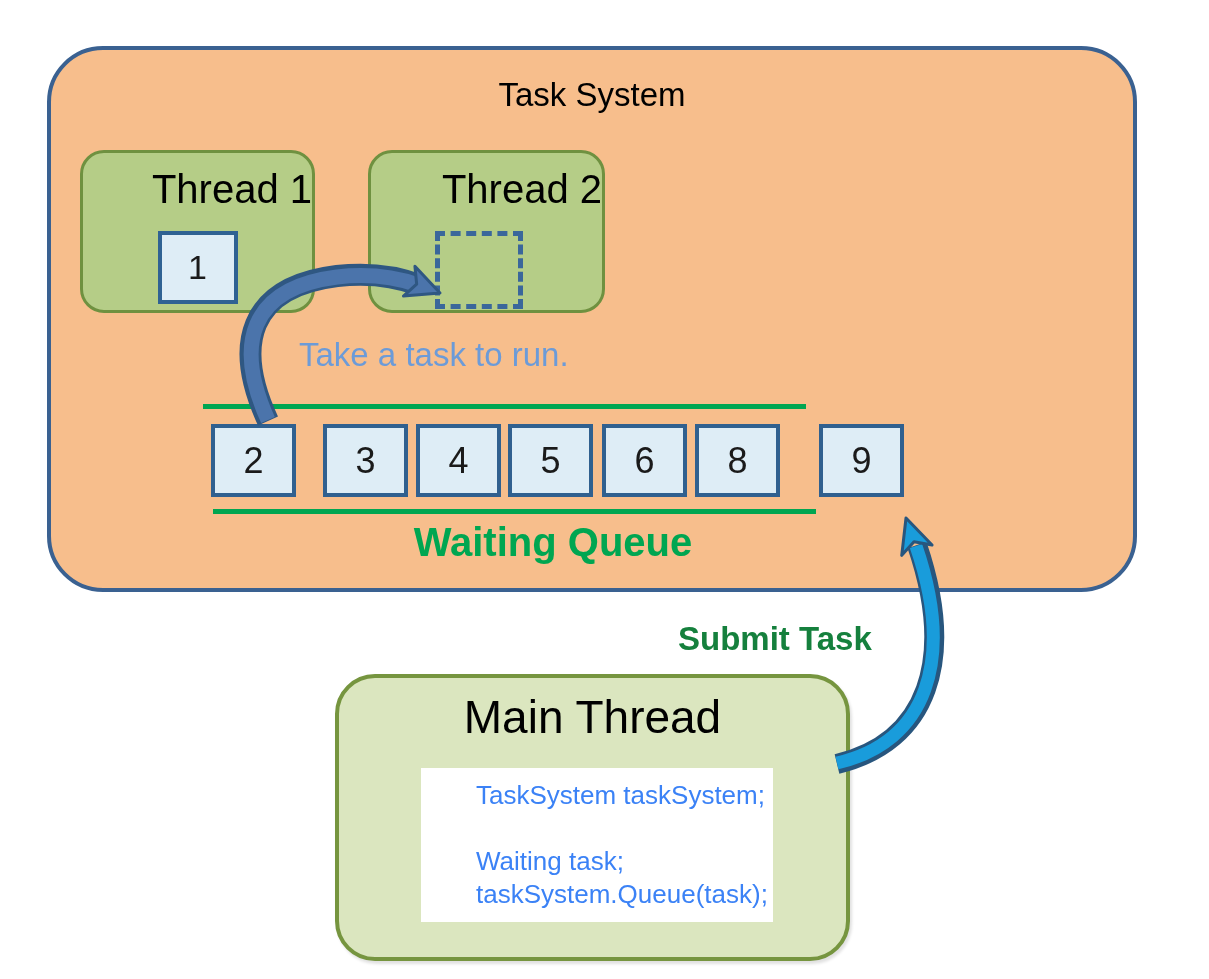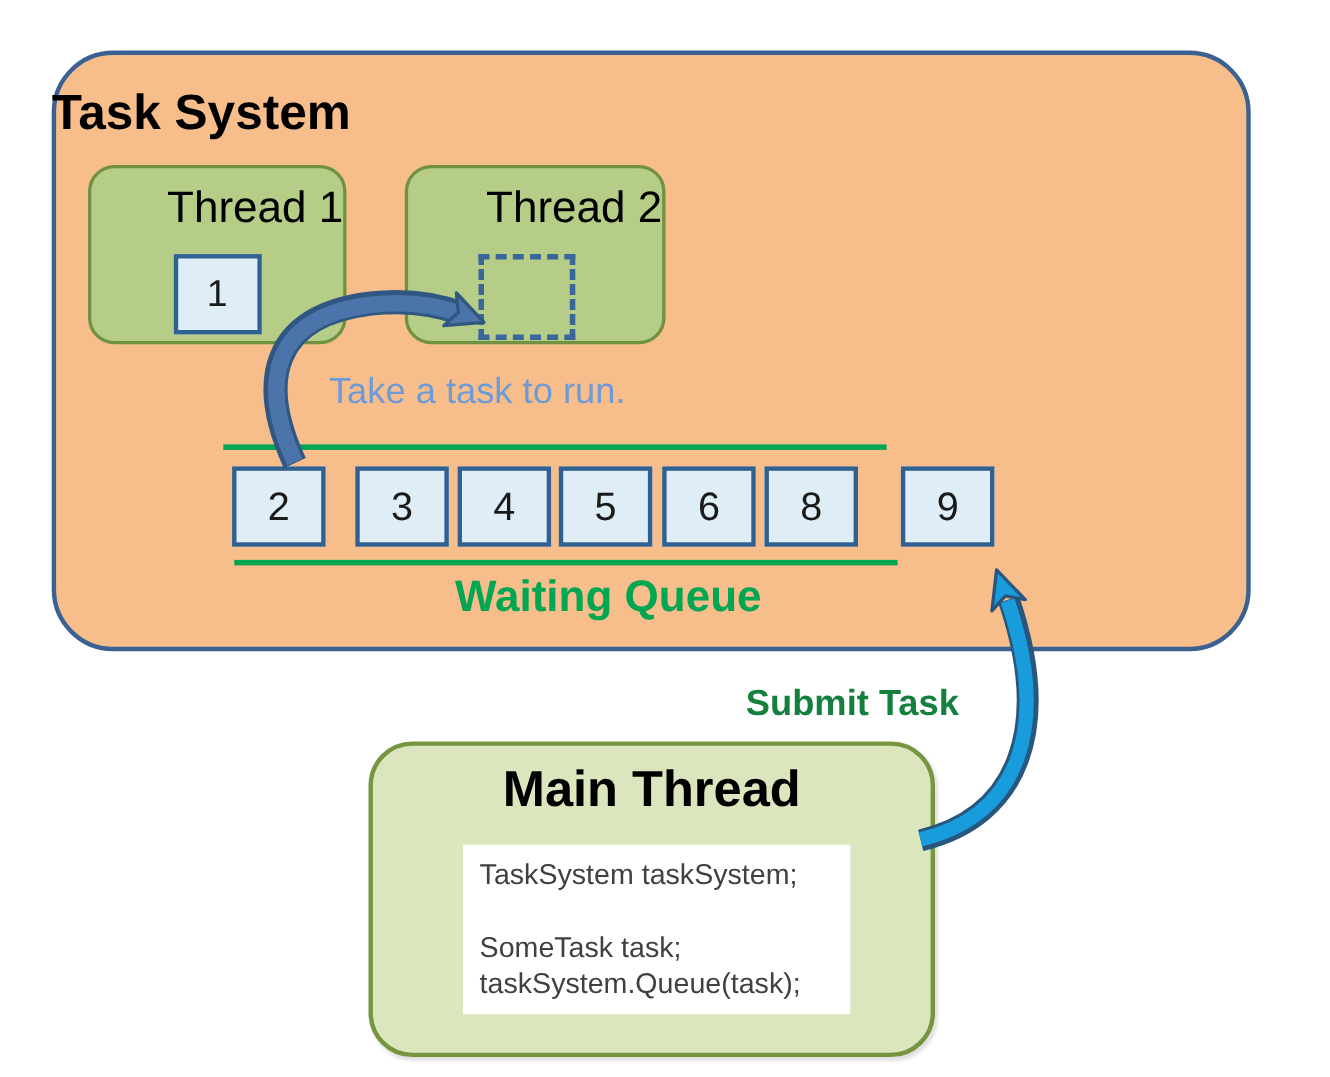--- a/index.html
+++ b/index.html
@@ -7,22 +7,22 @@
     position:relative;width:1209px;height:979px;background:#ffffff;overflow:hidden;
     font-family:"Liberation Sans", sans-serif;color:#111;
   }
   
   .task-system{
     position:absolute;left:47px;top:46px;width:1090px;height:546px;
     background:#F7BE8C;border:4px solid #3A6191;border-radius:56px;
     box-sizing:border-box;
   }
   .ts-title{
-    position:absolute;left:47px;top:76px;width:1090px;
-    font-size:45px;font-weight:bold;color:#000;
+    position:absolute;left:47px;top:76px;width:1090px;text-align:center;
+    font-size:33px;font-weight:normal;color:#000;
   }
   
   .thread{
     position:absolute;width:235px;height:163px;box-sizing:border-box;
     background:#B5CD87;border:3px solid #6F9140;border-radius:24px;
   }
   .thread-1{left:80px;top:150px;}
   .thread-2{left:368px;top:150px;width:237px;}
   .thread-label{
     position:absolute;left:0;top:14px;width:100%;text-align:right;
@@ -62,27 +62,27 @@
     position:absolute;left:678px;top:620px;
     font-size:33px;font-weight:bold;color:#15803d;white-space:nowrap;
   }
   .main-thread{
     position:absolute;left:335px;top:674px;width:515px;height:287px;box-sizing:border-box;
     background:#DBE6BF;border:4px solid #76953F;border-radius:40px;
     box-shadow:2px 3px 3px rgba(0,0,0,0.12);
   }
   .main-thread-title{
     position:absolute;left:0;top:12px;width:100%;text-align:center;
-    font-size:46px;font-weight:700;color:#000;
+    font-size:46px;font-weight:400;color:#000;
   }
   .code-box{
     position:absolute;left:82px;top:90px;width:352px;height:154px;box-sizing:border-box;
     background:#ffffff;padding:11px 8px 0 15px;
   }
-  .code-line{font-size:26px;line-height:33px;color:#404040;white-space:nowrap;}
+  .code-line{font-size:26px;line-height:33px;color:#3b82f6;white-space:nowrap;margin-left:40px;}
   .code-gap{height:33px;}
   
   .arrows{position:absolute;left:0;top:0;width:1209px;height:979px;pointer-events:none;z-index:10;}
 </style>
 </head>
 <body>
 
 <div class="canvas">
 
   <div class="task-system"></div>
@@ -111,21 +111,21 @@
   <div class="queue-line queue-line-bottom"></div>
   <div class="waiting-queue-label">Waiting Queue</div>
 
   <div class="submit-task-label">Submit Task</div>
 
   <div class="main-thread">
     <div class="main-thread-title">Main Thread</div>
     <div class="code-box">
       <div class="code-line">TaskSystem taskSystem;</div>
       <div class="code-gap"></div>
-      <div class="code-line">SomeTask task;</div>
+      <div class="code-line">Waiting task;</div>
       <div class="code-line">taskSystem.Queue(task);</div>
     </div>
   </div>
 
   <svg class="arrows" viewBox="0 0 1209 979" xmlns="http://www.w3.org/2000/svg">
 
     <g>
       <path d="M 268 421 C 233 345 248 287 337 276 C 372 272 398 277 419 285" fill="none" stroke="#2F5782" stroke-width="22" stroke-linecap="butt"></path>
       <path d="M 268 420 C 234 345 249 288 337 277 C 372 273 398 278 418 285" fill="none" stroke="#4B74AB" stroke-width="15" stroke-linecap="butt"></path>
       <polygon points="0,0 -33,16 -25,0 -33,-16" transform="translate(440,293) rotate(21)" fill="#4B74AB" stroke="#2F5782" stroke-width="3" stroke-linejoin="round"></polygon>

